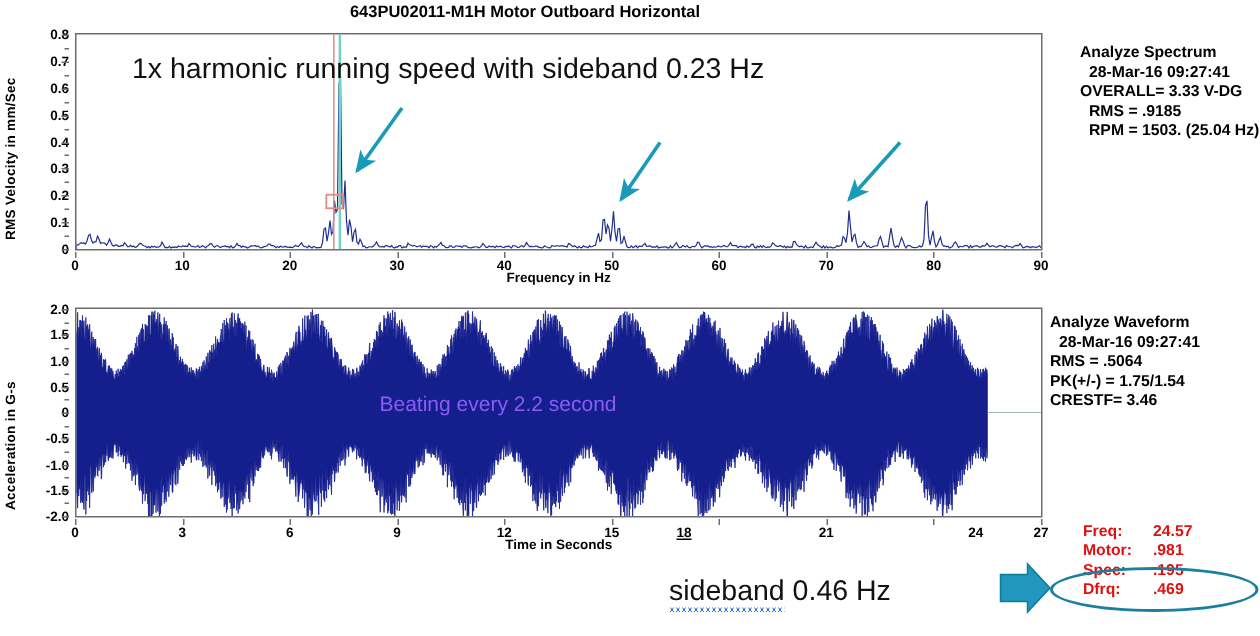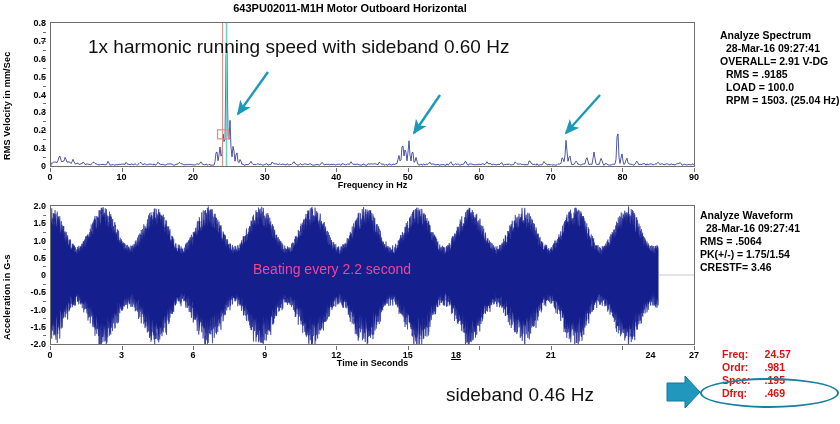--- a/index.html
+++ b/index.html
@@ -44,21 +44,21 @@
 
   .xlab{position:absolute;font-size:9px;font-weight:bold;text-align:center;width:645px;left:50px;}
   #spec-xlab{top:180px;}
   #wave-xlab{top:358px;}
 
   
   #spectrum-svg,#waveform-svg{display:block;}
 
   
   #annot-main{left:88px;top:36px;font-size:19px;color:#111;white-space:nowrap;}
-  #annot-beating{left:253px;top:261px;font-size:14px;color:#ec4899;white-space:nowrap;}
+  #annot-beating{left:253px;top:261px;font-size:14px;color:#8b5cf6;white-space:nowrap;}
   #annot-sideband{left:446px;top:384px;font-size:19px;color:#111;white-space:nowrap;}
   #annot-sideband .misspell{
       border-bottom:0;
       background-image:
         linear-gradient(45deg,transparent 45%,#2a6ed8 45%,#2a6ed8 55%,transparent 55%),
         linear-gradient(-45deg,transparent 45%,#2a6ed8 45%,#2a6ed8 55%,transparent 55%);
       background-size:4px 3px;background-repeat:repeat-x;background-position:0 100%;
       padding-bottom:3px;
   }
 
@@ -141,27 +141,26 @@
     <div class="xtick" style="left: 572.444px;">80</div>
     <div class="xtickmark" style="left: 572.444px;"></div>
     <div class="xtick" style="left: 644px;">90</div>
     <div class="xtickmark" style="left: 644px;"></div>
   </div>
 <div class="xlab" id="spec-xlab">Frequency in Hz</div>
 
 <div class="info" id="spec-info">
   <span>Analyze Spectrum</span><br>
   <span class="ind">28-Mar-16  09:27:41</span>
-  <span>OVERALL= 2.91 V-DG</span><br>
+  <span>OVERALL= 3.33 V-DG</span><br>
   <span class="ind">RMS = .9185</span>
-  <span class="ind">LOAD = 100.0</span>
   <span class="ind">RPM = 1503. (25.04 Hz)</span>
 </div>
 
-<div class="abs" id="annot-main">1x harmonic running speed with sideband  0.60 Hz</div>
+<div class="abs" id="annot-main">1x harmonic running speed with sideband  0.23 Hz</div>
 
 <svg class="abs" style="left:0;top:0;" width="840" height="424">
   <defs>
     <marker id="ah" markerWidth="7" markerHeight="7" refX="5.4" refY="3.1" orient="auto">
       <path d="M0,0.4 L6.2,3.1 L0,5.8 L1.6,3.1 Z" fill="#1b9ab8"></path>
     </marker>
   </defs>
   <line x1="268" y1="72" x2="238" y2="114" stroke="#1b9ab8" stroke-width="2.4" marker-end="url(#ah)"></line>
   <line x1="440" y1="95" x2="414" y2="133" stroke="#1b9ab8" stroke-width="2.4" marker-end="url(#ah)"></line>
   <line x1="600" y1="95" x2="566" y2="133" stroke="#1b9ab8" stroke-width="2.4" marker-end="url(#ah)"></line>
@@ -243,21 +242,21 @@
 </div>
 
 <div id="readout">
   <table>
       <tbody id="readout-body">
         <tr>
           <td class="lbl">Freq:</td>
           <td class="val">24.57</td>
         </tr>
         <tr>
-          <td class="lbl">Ordr:</td>
+          <td class="lbl">Motor:</td>
           <td class="val">.981</td>
         </tr>
         <tr>
           <td class="lbl">Spec:</td>
           <td class="val">.195</td>
         </tr>
         <tr>
           <td class="lbl">Dfrq:</td>
           <td class="val">.469</td>
         </tr>

